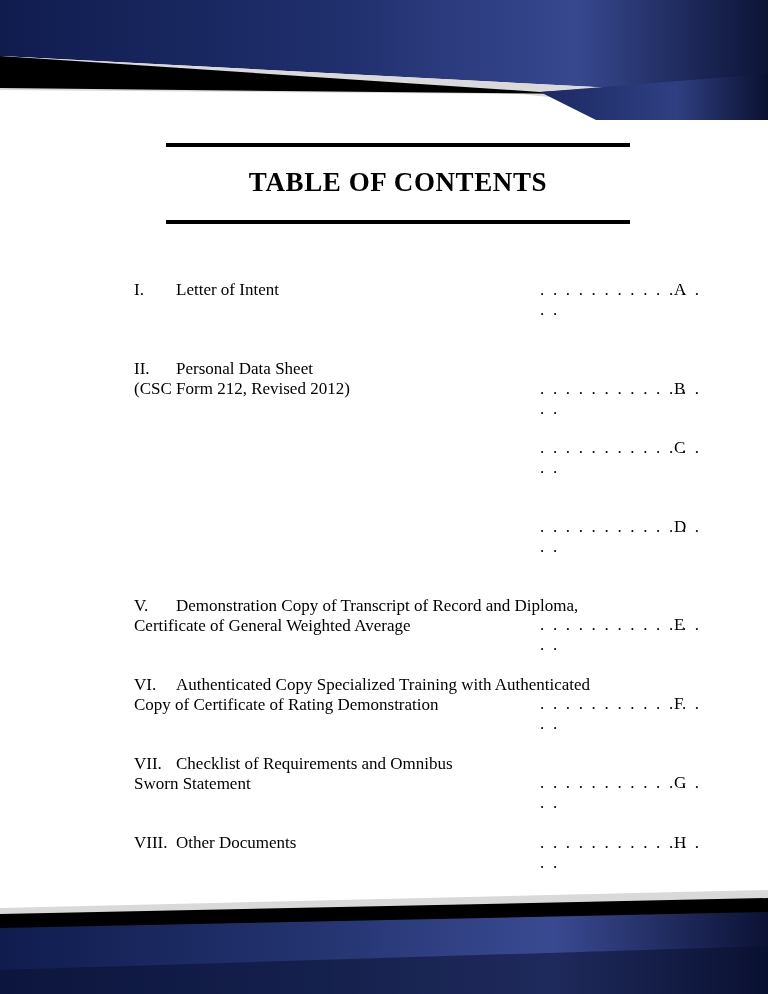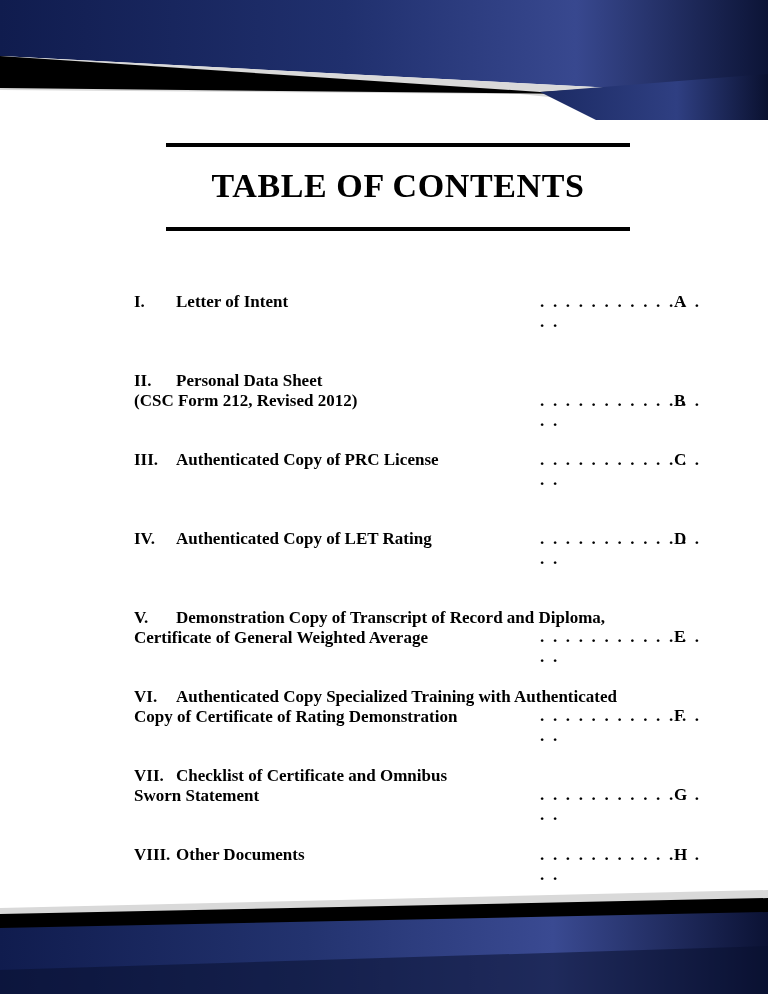--- a/index.html
+++ b/index.html
@@ -55,35 +55,34 @@
     background: #000000;
   }
   .rule-bottom {
     width: 464px;
     height: 4px;
     background: #000000;
     margin-top: 0;
   }
   .toc-title {
     text-align: center;
-    font-size: 34px;
+    font-size: 27px;
     font-weight: bold;
     letter-spacing: 0.6px;
     color: #000000;
     padding: 20px 0 22px 0;
     font-family: "Liberation Serif", serif;
   }
 
   
   .entries {
     position: absolute;
     left: 134px;
-    top: 292px;
+    top: 280px;
     width: 570px;
-    font-weight: bold;
   }
   .entry {
     position: relative;
     min-height: 40px;
     margin-bottom: 39px;
   }
   .entry:last-child {
     margin-bottom: 8px;
   }
   .entry-text {
@@ -168,47 +167,45 @@
     </div>
 
     <div class="entry e2">
       <div class="entry-text"><span class="num">II.</span><span>Personal Data Sheet
 (CSC Form 212, Revised 2012)</span></div>
       <div class="leader">. . . . . . . . . . . . . . .</div>
       <div class="letter">B</div>
     </div>
 
     <div class="entry e3">
-      <div class="entry-text"><span class="num">III.</span><span>Authenticated Copy of PRC License</span></div>
       <div class="leader">. . . . . . . . . . . . . . .</div>
       <div class="letter">C</div>
     </div>
 
     <div class="entry e4">
-      <div class="entry-text"><span class="num">IV.</span><span>Authenticated Copy of LET Rating</span></div>
       <div class="leader">. . . . . . . . . . . . . . .</div>
       <div class="letter">D</div>
     </div>
 
     <div class="entry e5">
       <div class="entry-text"><span class="num">V.</span><span>Demonstration Copy of Transcript of Record and Diploma,
 Certificate of General Weighted Average</span></div>
       <div class="leader">. . . . . . . . . . . . . . .</div>
       <div class="letter">E</div>
     </div>
 
     <div class="entry e6">
       <div class="entry-text"><span class="num">VI.</span><span>Authenticated Copy Specialized Training with Authenticated
 Copy of Certificate of Rating Demonstration</span></div>
       <div class="leader">. . . . . . . . . . . . . . .</div>
       <div class="letter">F</div>
     </div>
 
     <div class="entry e7">
-      <div class="entry-text"><span class="num">VII.</span><span>Checklist of Certificate and Omnibus
+      <div class="entry-text"><span class="num">VII.</span><span>Checklist of Requirements and Omnibus
 Sworn Statement</span></div>
       <div class="leader">. . . . . . . . . . . . . . .</div>
       <div class="letter">G</div>
     </div>
 
     <div class="entry e8">
       <div class="entry-text"><span class="num">VIII.</span><span>Other Documents</span></div>
       <div class="leader">. . . . . . . . . . . . . . .</div>
       <div class="letter">H</div>
     </div>

